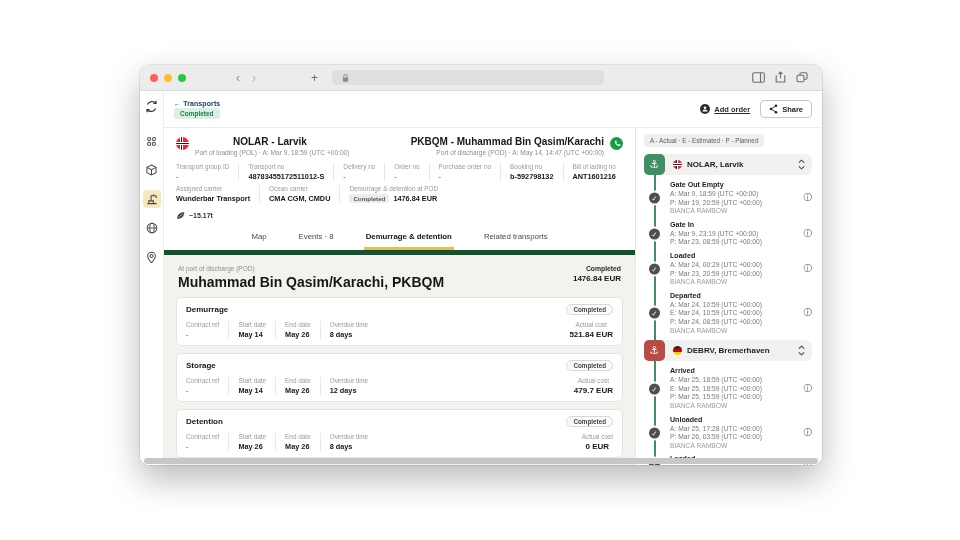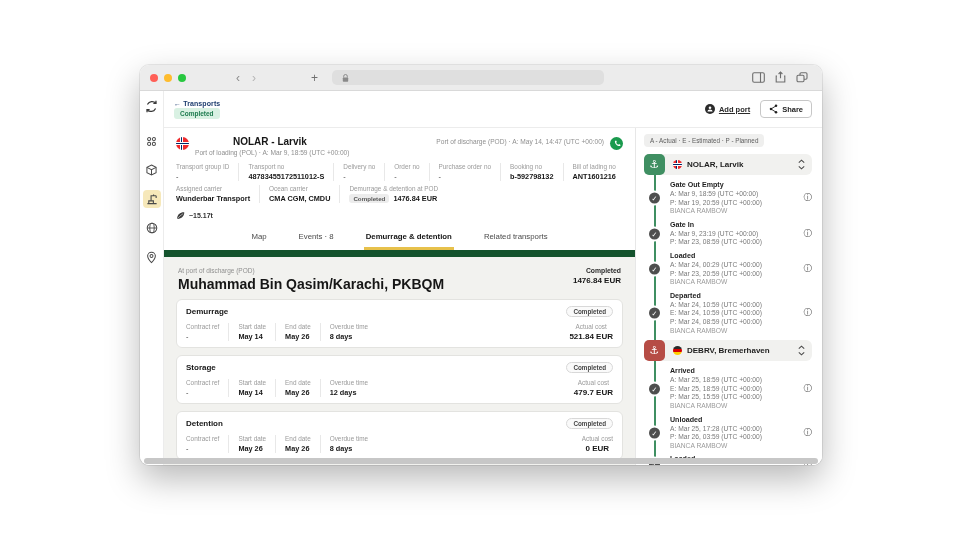--- a/index.html
+++ b/index.html
@@ -61,21 +61,21 @@
   .drow { display:flex; margin-bottom:4px; }
   .dfield { padding:0 9px; border-left:1px solid #e8e8e8; }
   .dfield:first-child { padding-left:0; border-left:none; }
   .dlabel { font-size:6.4px; color:#9a9a9a; margin-bottom:2px; white-space:nowrap; }
   .dvalue { font-size:7.3px; color:#3c3c3c; white-space:nowrap; display:flex; align-items:center; gap:4px; }
   .dvalue.bold { font-weight:700; color:#161616; }
   .chip { background:#ececec; color:#555; font-size:6.2px; font-weight:700; border-radius:3px; padding:1px 4px; }
   .chip:empty { display:none; }
   .co2row { display:flex; align-items:center; gap:4px; padding:4px 12px 6px 12px; font-size:7px; font-weight:700; color:#333; }
 
-  .tabs { display:flex; justify-content:center; gap:28px; border-bottom:7px solid #14532d; }
+  .tabs { display:flex; justify-content:center; gap:28px; border-bottom:5px solid #14532d; }
   .tab { font-size:7.8px; color:#4a4a4a; padding:6px 2px 6px 2px; border-bottom:3px solid transparent; cursor:default; white-space:nowrap; }
   .tab.active { font-weight:700; color:#141414; border-bottom-color:#e7c14b; }
 
   .dd-area { flex:1; min-height:0; background:#f2f2ef; padding:8px 12px; display:flex; flex-direction:column; gap:7px; overflow:hidden; }
   .pod-row { display:flex; justify-content:space-between; align-items:flex-start; padding:2px 2px 0 2px; }
   .pod-label { font-size:6.5px; color:#8f8f8f; margin-bottom:2px; }
   .pod-value { font-size:14px; font-weight:700; color:#161616; }
   .pod-right { text-align:right; }
   .pod-status { font-size:6.8px; font-weight:700; color:#2b2b2b; margin-bottom:2px; }
   .pod-cost { font-size:8px; font-weight:700; color:#161616; }
@@ -206,21 +206,21 @@
               <span class="badge-green">Completed</span>
             </div>
           </div>
           <div class="header-right">
             <div class="adduser">
               <svg width="10" height="10" viewBox="0 0 10 10">
                 <circle cx="5" cy="5" r="5" fill="#2b2b2b"></circle>
                 <circle cx="5" cy="3.8" r="1.3" fill="#fff"></circle>
                 <path d="M2.4 7.6 a2.6 2.2 0 0 1 5.2 0 Z" fill="#fff"></path>
               </svg>
-              <span class="txt">Add port</span>
+              <span class="txt">Add order</span>
             </div>
             <div class="share-btn">
               <svg width="9" height="10" viewBox="0 0 10 11">
                 <circle cx="7.8" cy="2" r="1.4" fill="#222"></circle>
                   <circle cx="2.2" cy="5.5" r="1.4" fill="#222"></circle>
                   <circle cx="7.8" cy="9" r="1.4" fill="#222"></circle>
                 <path d="M7.8 2 L2.2 5.5 L7.8 9" fill="none" stroke="#222" stroke-width="1"></path>
               </svg>
               <span>Share</span>
             </div>
@@ -233,20 +233,21 @@
             <div class="route">
               <div class="route-side">
                 <span class="flag flag-lg flag-no"></span>
                 <div>
                   <div class="route-name">NOLAR - Larvik</div>
                   <div class="route-sub">Port of loading (POL) · A: Mar 9, 18:59 (UTC +00:00)</div>
                 </div>
               </div>
               <div class="route-side dest">
                 <div>
+                  <div class="route-name">PKBQM - Muhammad Bin Qasim/Karachi</div>
                   <div class="route-sub">Port of discharge (POD) · A: May 14, 14:47 (UTC +00:00)</div>
                 </div>
                 <span class="phone-badge">
                   <svg width="8" height="8" viewBox="0 0 14 14">
                     <path d="M3.4 1.6 l2 -0.9 1.4 2.7 -1.3 1.2 a7.4 7.4 0 0 0 3.9 3.9 l1.2 -1.3 2.7 1.4 -0.9 2 c-4.8 0.6 -9.6 -4.2 -9 -9z" fill="#fff"></path>
                   </svg>
                 </span>
               </div>
             </div>
 

